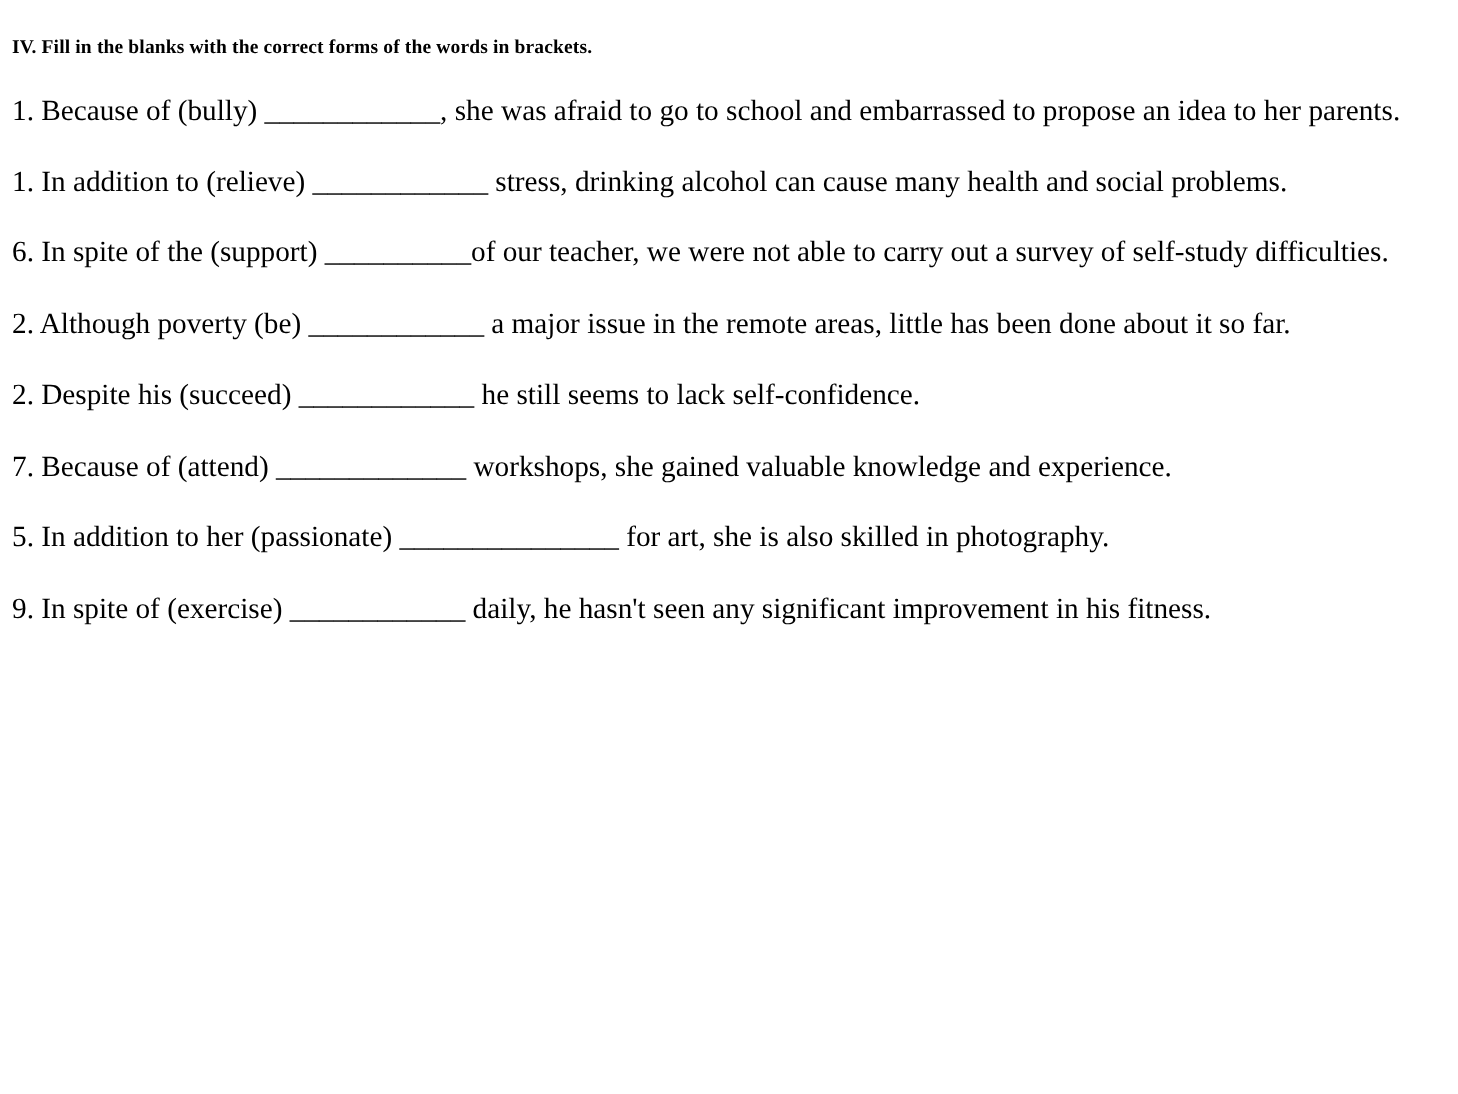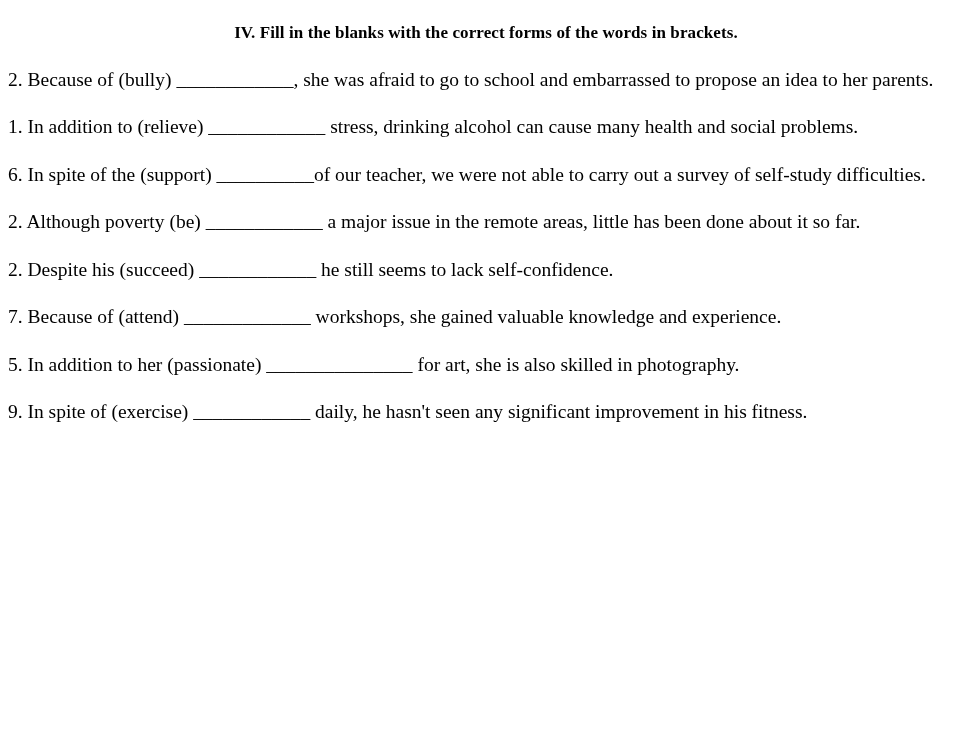--- a/index.html
+++ b/index.html
@@ -15,26 +15,25 @@
     color: #000000;
   }
   .page {
     box-sizing: border-box;
     width: 972px;
     height: 729px;
     padding: 22px 8px 0 8px;
     background: #ffffff;
   }
   .exercise-title {
-    font-size: 17px;
+    font-size: 13px;
     font-weight: bold;
     line-height: 1.35;
     margin: 0 0 16px 0;
     letter-spacing: 0.1px;
-    text-align: center;
   }
   .question-list {
     margin: 0;
     padding: 0;
     list-style: none;
   }
   .question-item {
     font-size: 19.5px;
     line-height: 1.92;
     margin: 0 0 10px 0;
@@ -51,21 +50,21 @@
 </style>
 </head>
 <body>
 
 <div class="page">
 
   <h1 class="exercise-title">IV. Fill in the blanks with the correct forms of the words in brackets.</h1>
 
   <ol class="question-list">
     <li class="question-item">
-      <span class="q-text">2. Because of (bully) ____________, she was afraid to go to school and embarrassed to propose an idea to her parents.</span>
+      <span class="q-text">1. Because of (bully) ____________, she was afraid to go to school and embarrassed to propose an idea to her parents.</span>
     </li>
     <li class="question-item">
       <span class="q-text">1. In addition to (relieve) ____________ stress, drinking alcohol can cause many health and social problems.</span>
     </li>
     <li class="question-item">
       <span class="q-text">6. In spite of the (support) __________of our teacher, we were not able to carry out a survey of self-study difficulties.</span>
     </li>
     <li class="question-item">
       <span class="q-text">2. Although poverty (be) ____________ a major issue in the remote areas, little has been done about it so far.</span>
     </li>

